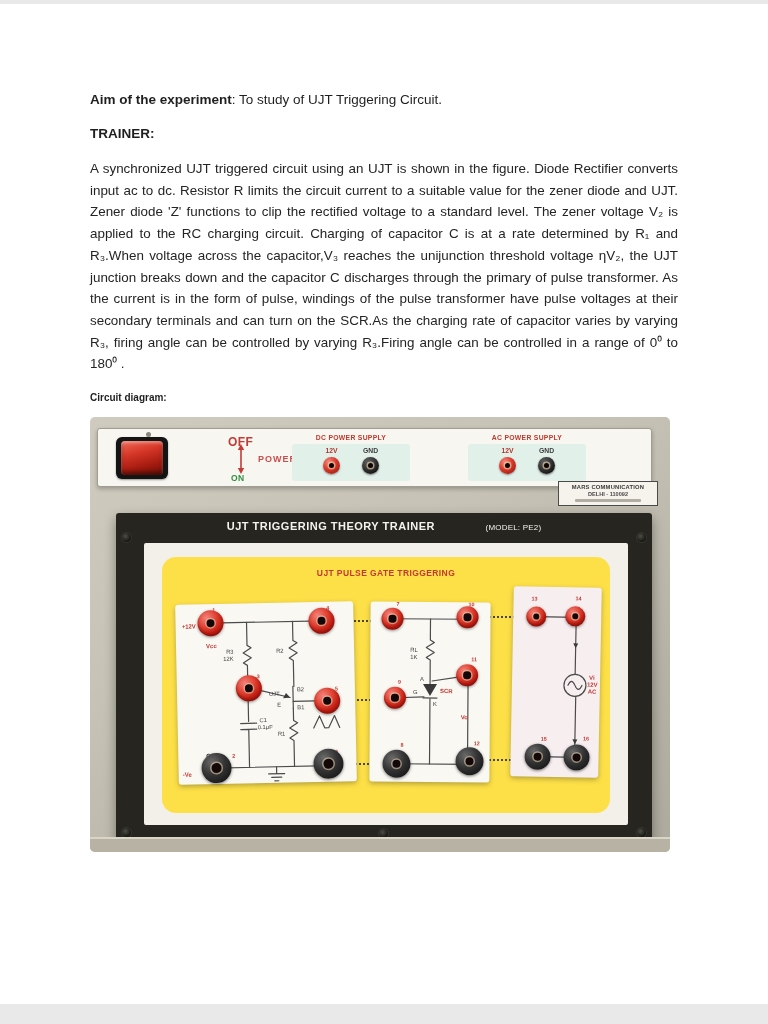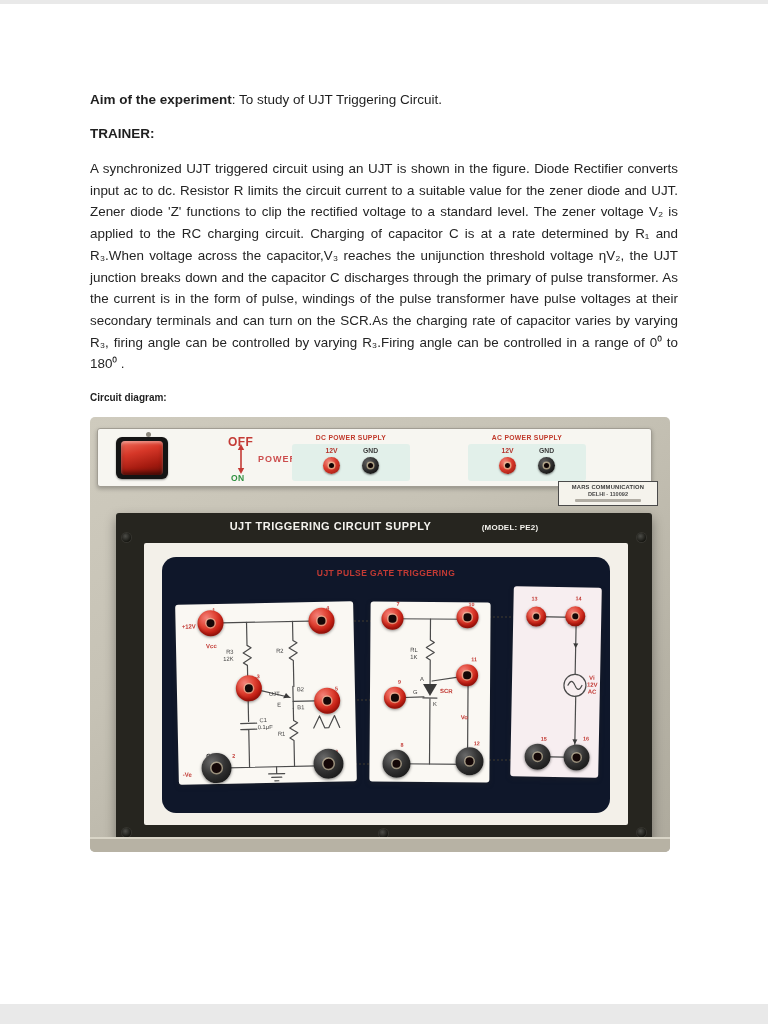--- a/index.html
+++ b/index.html
@@ -51,23 +51,23 @@
   .maker{position:absolute;left:468px;top:64px;width:94px;background:#f5f3ec;border:1px solid #4a4a4a;
          padding:2px 2px 3px;text-align:center;z-index:5;}
   .maker .m1{font-size:5.8px;font-weight:bold;color:#3a3a3a;letter-spacing:.2px;}
   .maker .m2{font-size:5.6px;font-weight:bold;color:#4a4a4a;margin-top:1px;}
   .maker .m3{height:3px;width:70%;margin:2px auto 0;background:#9a968c;border-radius:1px;opacity:.75;}
   
   .frame{position:absolute;left:26px;top:96px;width:536px;height:330px;background:#26251f;border-radius:3px;
          box-shadow:0 5px 12px rgba(0,0,0,.38);}
   .board-title{position:absolute;left:0;right:0;top:7px;text-align:center;color:#f4f3ee;
                font-weight:bold;font-size:11px;letter-spacing:.5px;}
-  .board-title .model{font-size:8px;font-weight:bold;letter-spacing:.2px;padding-left:47px;}
+  .board-title .model{font-size:8px;font-weight:normal;letter-spacing:.2px;padding-left:47px;}
   .panel{position:absolute;left:28px;right:24px;top:30px;bottom:18px;background:#f3f0e9;border-radius:2px;}
-  .mint{position:absolute;left:18px;right:18px;top:14px;bottom:12px;background:#0f172a;border-radius:14px;}
+  .mint{position:absolute;left:18px;right:18px;top:14px;bottom:12px;background:#fde047;border-radius:14px;}
   .subtitle{position:absolute;left:0;right:0;top:11px;text-align:center;color:#c23a34;font-weight:bold;
             font-size:8.5px;letter-spacing:.4px;}
   .fscrew{position:absolute;width:9px;height:9px;border-radius:50%;background:radial-gradient(circle at 38% 35%,#4d4d48,#14140f 75%);
           box-shadow:0 0 0 1px rgba(255,255,255,.07);}
   
   .card{position:absolute;background:#faf8f3;border-radius:3px;box-shadow:0 2px 5px rgba(40,40,40,.35);}
   .card.left{left:15px;top:46px;width:178px;height:180px;transform:rotate(-1.2deg);}
   .card.mid{left:208px;top:45px;width:120px;height:180px;transform:rotate(.4deg);}
   .card.right{left:350px;top:30px;width:88px;height:190px;background:#f7eef0;transform:rotate(1.1deg);}
   .cs{position:absolute;inset:0;}
@@ -152,21 +152,21 @@
       </div>
 
       <div class="maker">
         <div class="m1">MARS COMMUNICATION</div>
         <div class="m2">DELHI - 110092</div>
         <div class="m3"></div>
       </div>
 
       <div class="frame">
         <div class="board-title">
-          <span>UJT TRIGGERING CIRCUIT SUPPLY</span>
+          <span>UJT TRIGGERING THEORY TRAINER</span>
           <span class="model">(MODEL: PE2)</span>
         </div>
 
         <div class="fscrew" style="left:6px;top:20px;"></div>
         <div class="fscrew" style="right:6px;top:20px;"></div>
         <div class="fscrew" style="left:6px;bottom:6px;"></div>
         <div class="fscrew" style="right:6px;bottom:6px;"></div>
         <div class="fscrew" style="left:263px;bottom:5px;"></div>
 
         <div class="panel">

